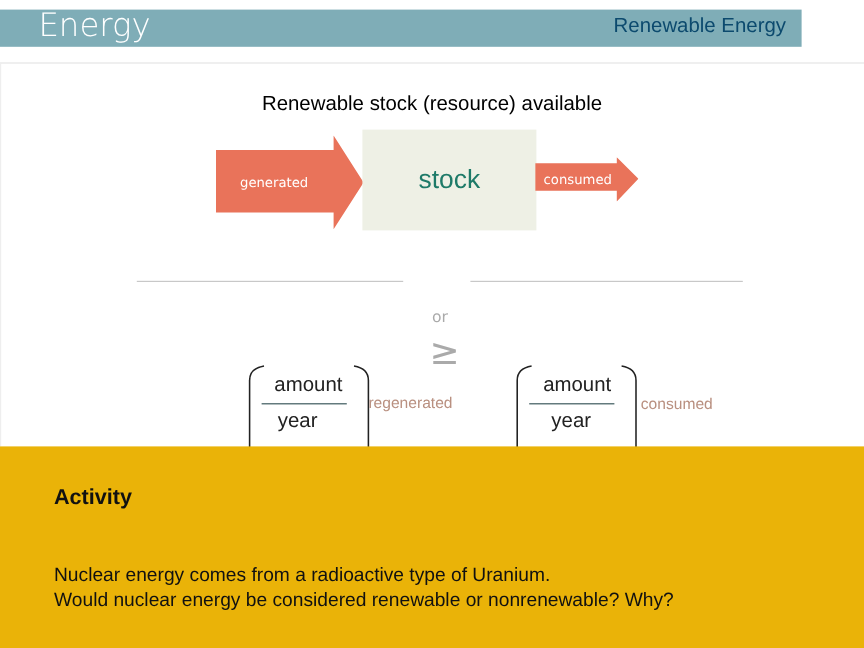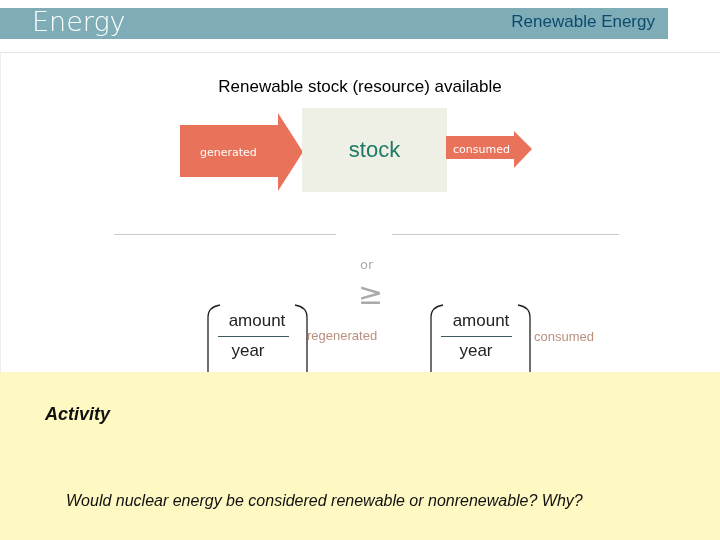--- a/index.html
+++ b/index.html
@@ -17,21 +17,21 @@
   .con-label { position:absolute; left:453px; top:143px; font-size:11px; color:#fff; font-family:"DejaVu Sans", sans-serif; }
   .or-line { position:absolute; top:234px; height:1px; background:#c8c8c8; }
   .or-text { position:absolute; left:360px; top:225px; font-size:13px; color:#aaa; font-family:"DejaVu Sans", sans-serif;margin-top:32px; }
   .frac { position:absolute; width:120px; height:96px;margin-top:39px; }
   .frac .num { position:absolute; top:8px; width:100%; text-align:center; font-size:17px; color:#222; }
   .frac .den { position:absolute; top:38px; width:100%; text-align:center; font-size:17px; color:#222; }
   .frac .bar { position:absolute; top:33px; left:23px; width:71px; height:1px; background:#3e5a5e; }
   .frac svg { position:absolute; top:0; left:0; }
   .geq { position:absolute; left:358px; top:276px; font-size:30px; color:#aaa; font-family:"DejaVu Sans", sans-serif; }
   .sub { position:absolute; font-size:13px; color:#b99080; }
-  .activity { position:absolute; left:0; top:372px; width:720px; height:168px; background:#fef9c3;font-style:italic; }
+  .activity { position:absolute; left:0; top:372px; width:720px; height:168px; background:#eab308; }
   .act-title { position:absolute; left:45px; top:32px; font-size:18px; font-weight:bold; color:#111; }
   .act-time { position:absolute; left:45px; top:57px; font-size:16px; color:#111; }
   .act-line { position:absolute; left:45px; font-size:16px; color:#111; }
 </style>
 </head>
 <body>
 
 <div class="header">
   <span class="header-title">Energy</span>
   <span class="header-sub">Renewable Energy</span>
@@ -75,14 +75,15 @@
     <path d="M90,2 Q102,4 102,14 L102,70 Q102,80 90,82" stroke="#222" stroke-width="1.3" fill="none"></path>
   </svg>
   <div class="num" style="width:96px;left:5px;">amount</div>
   <div class="bar" style="left:13px;"></div>
   <div class="den" style="width:96px;left:0px;">year</div>
 </div>
 <span class="sub" style="left:534px;top:329px;">consumed</span>
 
 <div class="activity">
   <div class="act-title">Activity</div>
-  <div class="act-line" style="top:120px;margin-left:21px;">Would nuclear energy be considered renewable or nonrenewable? Why?</div>
+  <div class="act-line" style="top:99px;">Nuclear energy comes from a radioactive type of Uranium.</div>
+  <div class="act-line" style="top:120px;">Would nuclear energy be considered renewable or nonrenewable? Why?</div>
 </div>
 
 </body></html>

